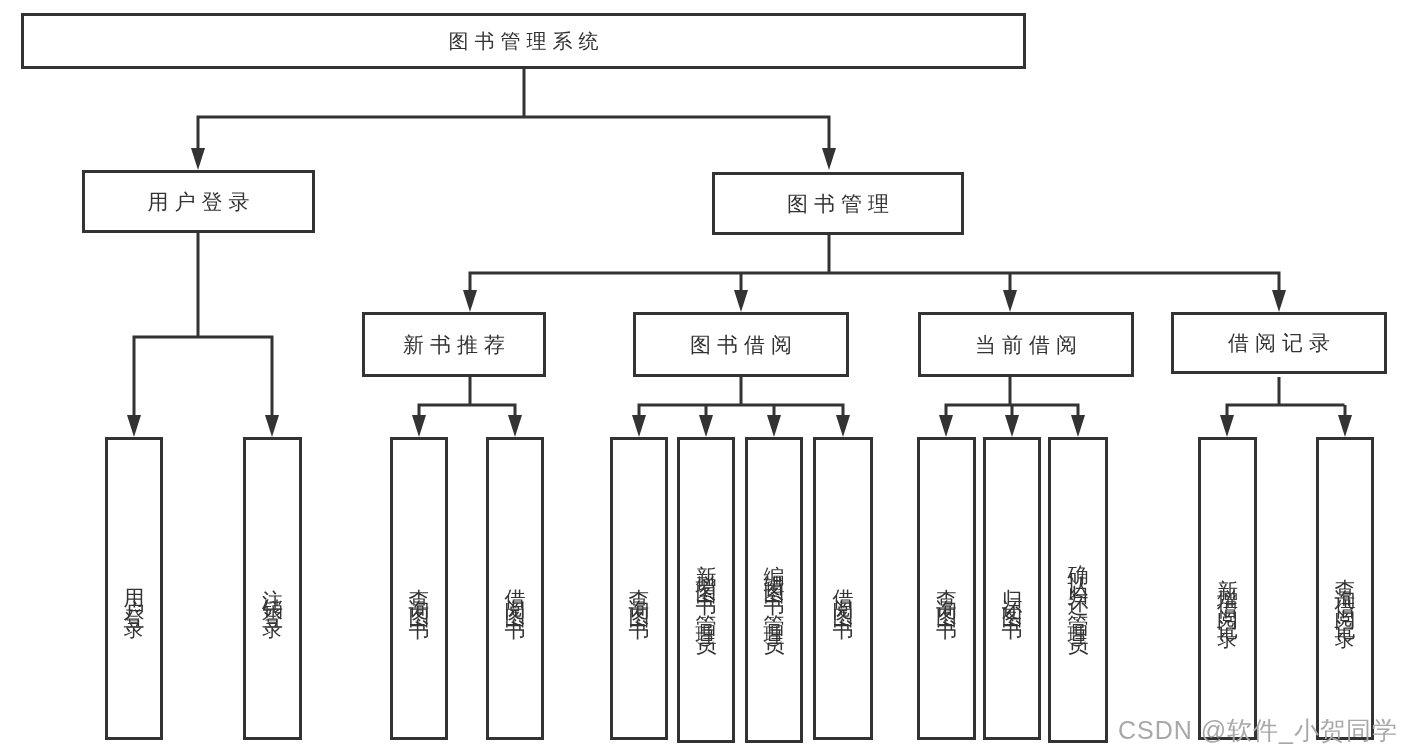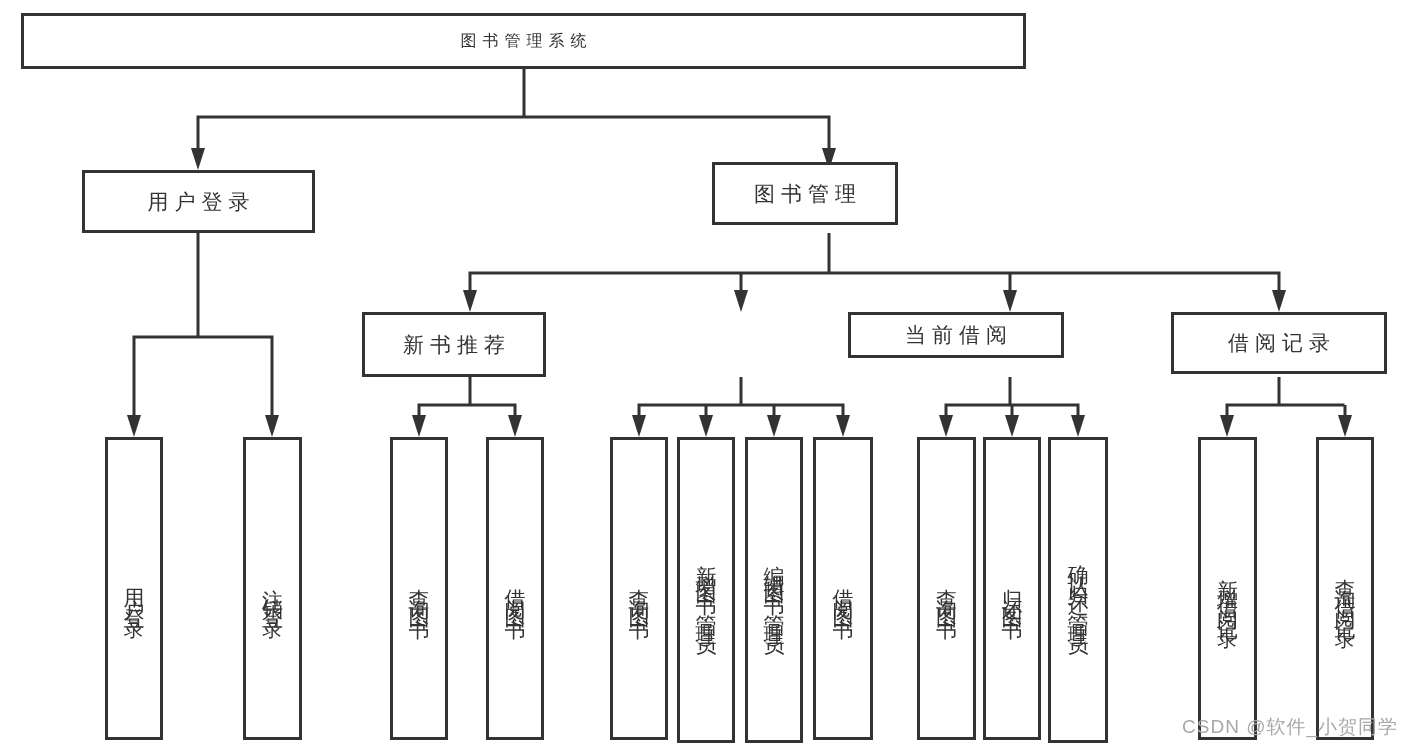--- a/index.html
+++ b/index.html
@@ -20,33 +20,33 @@
     align-items:center;
     justify-content:center;
     color:#333;
     white-space:nowrap;
   }
   .h{
     font-size:21px;
     letter-spacing:6px;
     padding-left:6px; 
   }
-  .title{font-size:16px;}
+  .title{font-size:20px;}
   .v{
     writing-mode:vertical-rl;
     text-orientation:mixed;
     font-size:21px;
     letter-spacing:10px;
     padding-top:6px;
   }
   .watermark{
     position:absolute;
     right:7px;
     top:714px;
-    font-size:19px;
+    font-size:25px;
     color:#a8a8a8;
     letter-spacing:1px;
     text-align:right;
   }
 </style>
 </head>
 <body>
 
 <div id="canvas">
 
@@ -99,24 +99,25 @@
       <polygon points="1005,415 1019,415 1012,437"></polygon>
       <polygon points="1071,415 1085,415 1078,437"></polygon>
       <polygon points="1220,415 1234,415 1227,437"></polygon>
       <polygon points="1338,415 1352,415 1345,437"></polygon>
     </g>
   </svg>
 
   <div class="box h title" style="left:21px;top:13px;width:1005px;height:56px">图书管理系统</div>
 
   <div class="box h" style="left:82px;top:170px;width:233px;height:63px">用户登录</div>
-  <div class="box h" style="left:712px;top:162px;width:186px;height:63px">图书管理</div>
+  <div class="box h" style="left:712px;top:172px;width:252px;height:63px">图书管理</div>
 
   <div class="box h" style="left:362px;top:312px;width:184px;height:65px">新书推荐</div>
-  <div class="box h" style="left:848px;top:312px;width:216px;height:46px">当前借阅</div>
+  <div class="box h" style="left:633px;top:312px;width:216px;height:65px">图书借阅</div>
+  <div class="box h" style="left:918px;top:312px;width:216px;height:65px">当前借阅</div>
   <div class="box h" style="left:1171px;top:312px;width:216px;height:62px">借阅记录</div>
 
   <div class="box v" style="left:105px;top:437px;width:58px;height:303px">用户登录</div>
   <div class="box v" style="left:243px;top:437px;width:59px;height:303px">注销登录</div>
 
   <div class="box v" style="left:390px;top:437px;width:58px;height:303px">查询图书</div>
   <div class="box v" style="left:486px;top:437px;width:58px;height:303px">借阅图书</div>
 
   <div class="box v" style="left:610px;top:437px;width:58px;height:303px">查询图书</div>
   <div class="box v" style="left:677px;top:437px;width:58px;height:306px">新增图书（管理员）</div>

